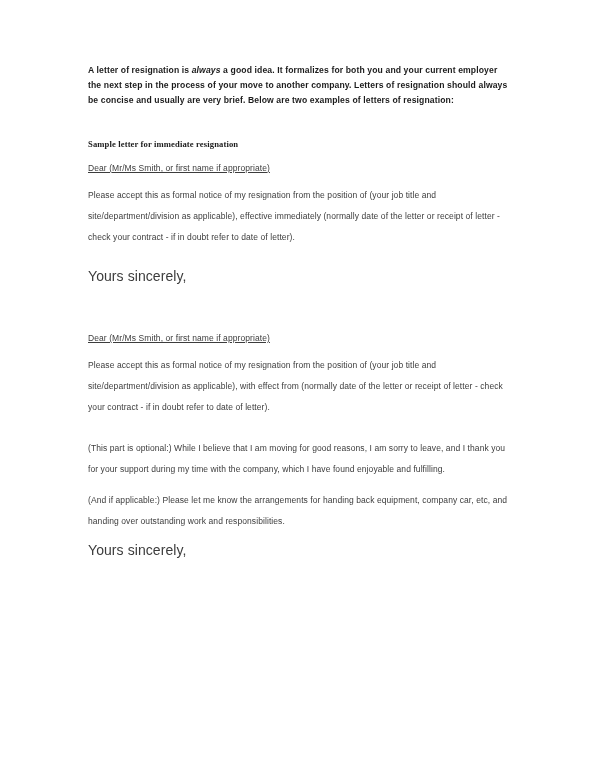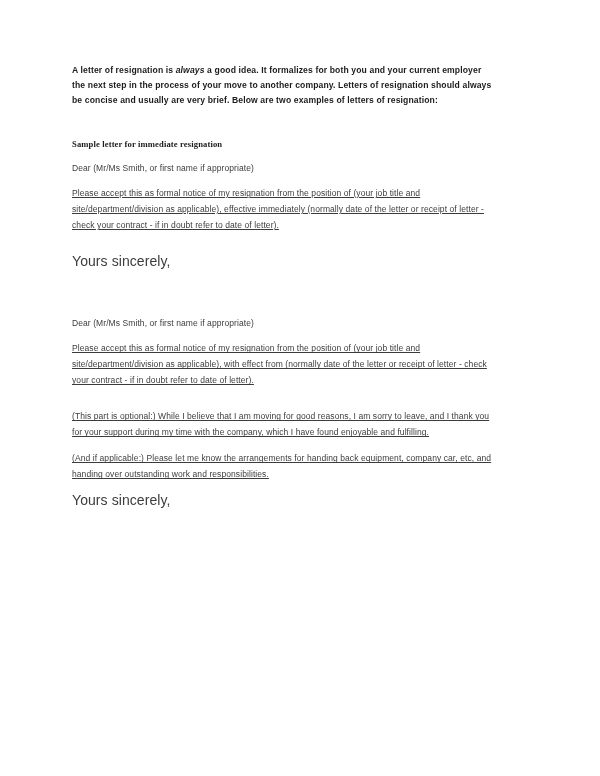--- a/index.html
+++ b/index.html
@@ -19,21 +19,21 @@
     position: relative;
     width: 600px;
     height: 776px;
     background: #ffffff;
     box-sizing: border-box;
     overflow: hidden;
   }
 
   .content {
     position: absolute;
-    left: 72px;
+    left: 88px;
     top: 63px;
     width: 424px;
   }
 
   
   .intro {
     font-size: 8.6px;
     line-height: 15.2px;
     font-weight: bold;
     color: #1c1c1c;
@@ -51,32 +51,32 @@
     line-height: 14px;
     font-weight: bold;
     color: #1c1c1c;
     letter-spacing: 0.12px;
     font-family: Liberation Serif, serif;
   }
 
   
   .para {
     font-size: 8.5px;
-    line-height: 16px;
+    line-height: 21px;
     color: #3c3c3c;
     letter-spacing: 0.08px;
     text-align: left;
-    text-decoration: underline;
   }
 
   .salutation {
     font-size: 8.5px;
     line-height: 14.6px;
     color: #3c3c3c;
     letter-spacing: 0.08px;
+    text-decoration: underline;
   }
 
   .signoff {
     font-size: 14px;
     line-height: 14.6px;
     color: #3c3c3c;
     letter-spacing: 0.08px;
   }
 
   

